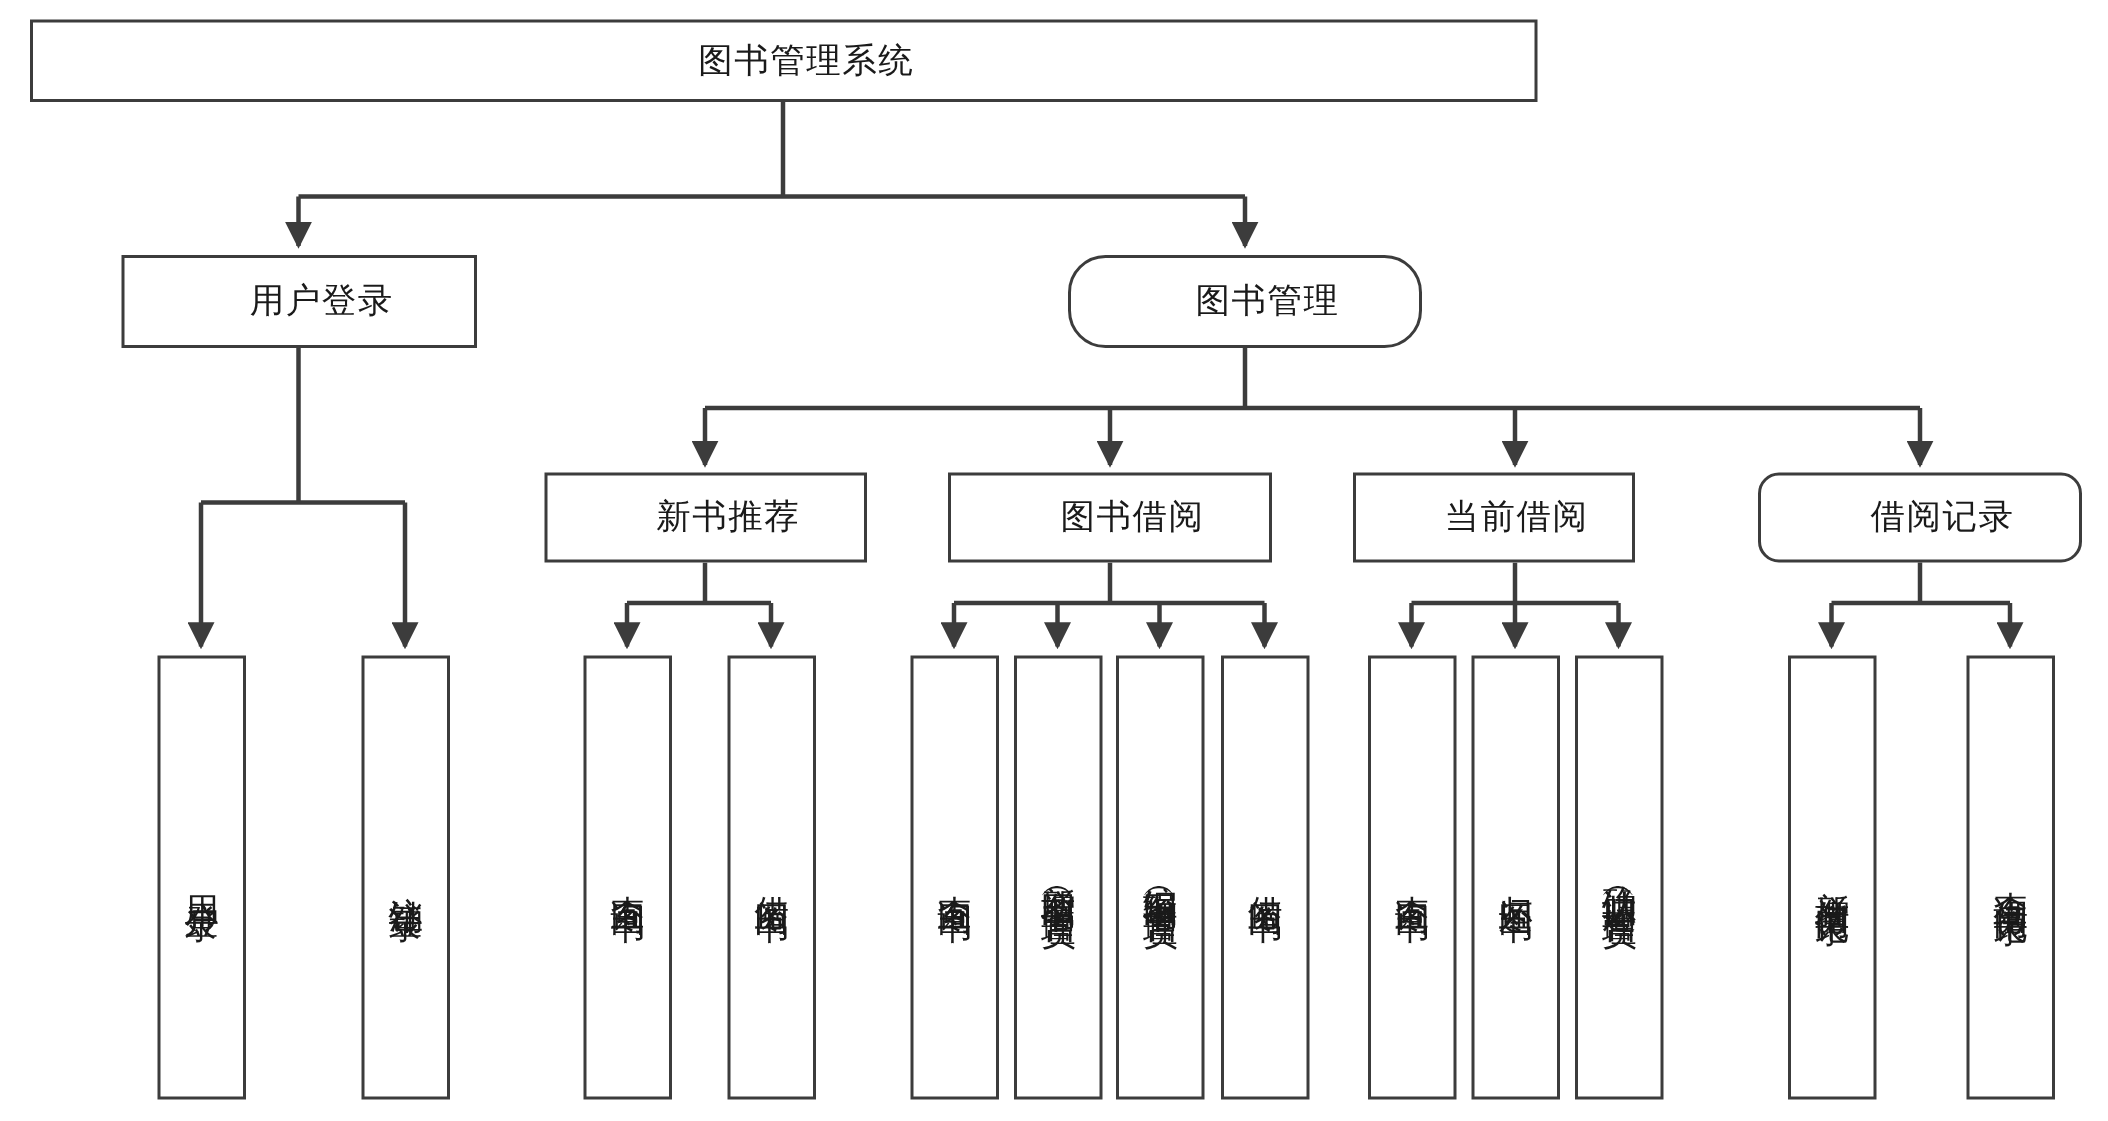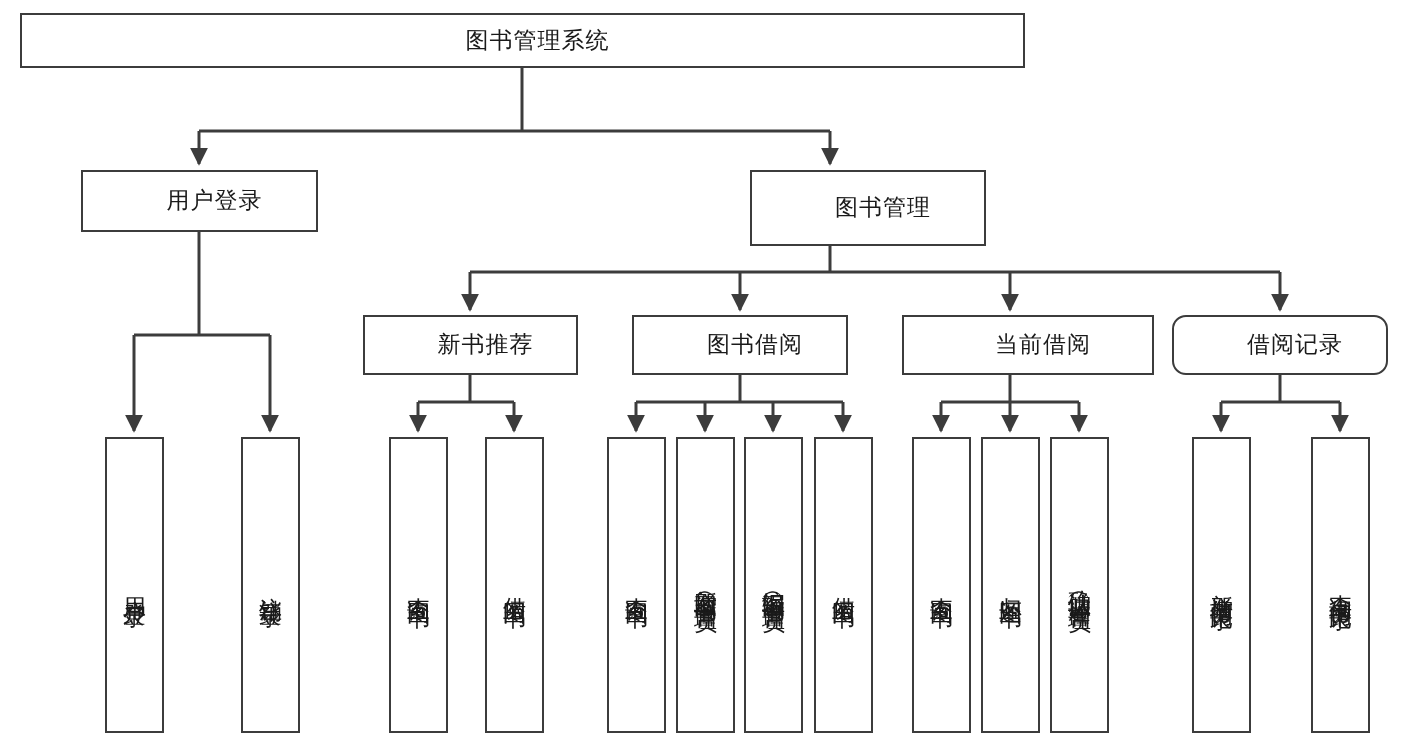--- a/index.html
+++ b/index.html
@@ -122,31 +122,31 @@
     </g>
   </svg>
 
   <div class="node horiz" style="left:20px; top:13px; width:1005px; height:55px;">
     <span>图书管理系统</span>
   </div>
 
   <div class="node horiz" style="left:81px; top:170px; width:237px; height:62px;">
     <span>用户登录</span>
   </div>
-  <div class="node horiz" style="left:750px; top:170px; width:236px; height:76px;">
+  <div class="node horiz" style="left:712px; top:170px; width:236px; height:62px;border-radius:25px;">
     <span>图书管理</span>
   </div>
 
   <div class="node horiz" style="left:363px; top:315px; width:215px; height:60px;text-align:right;">
     <span>新书推荐</span>
   </div>
   <div class="node horiz" style="left:632px; top:315px; width:216px; height:60px;text-align:right;">
     <span>图书借阅</span>
   </div>
-  <div class="node horiz" style="left:902px; top:315px; width:252px; height:60px;">
+  <div class="node horiz" style="left:902px; top:315px; width:188px; height:60px;">
     <span>当前借阅</span>
   </div>
   <div class="node horiz" style="left:1172px; top:315px; width:216px; height:60px;border-radius:14px;">
     <span>借阅记录</span>
   </div>
 
   <div class="node vert" style="left:105px; top:437px; width:59px; height:296px;">
     <span class="vtext">用户登录</span>
   </div>
   <div class="node vert" style="left:241px; top:437px; width:59px; height:296px;">

